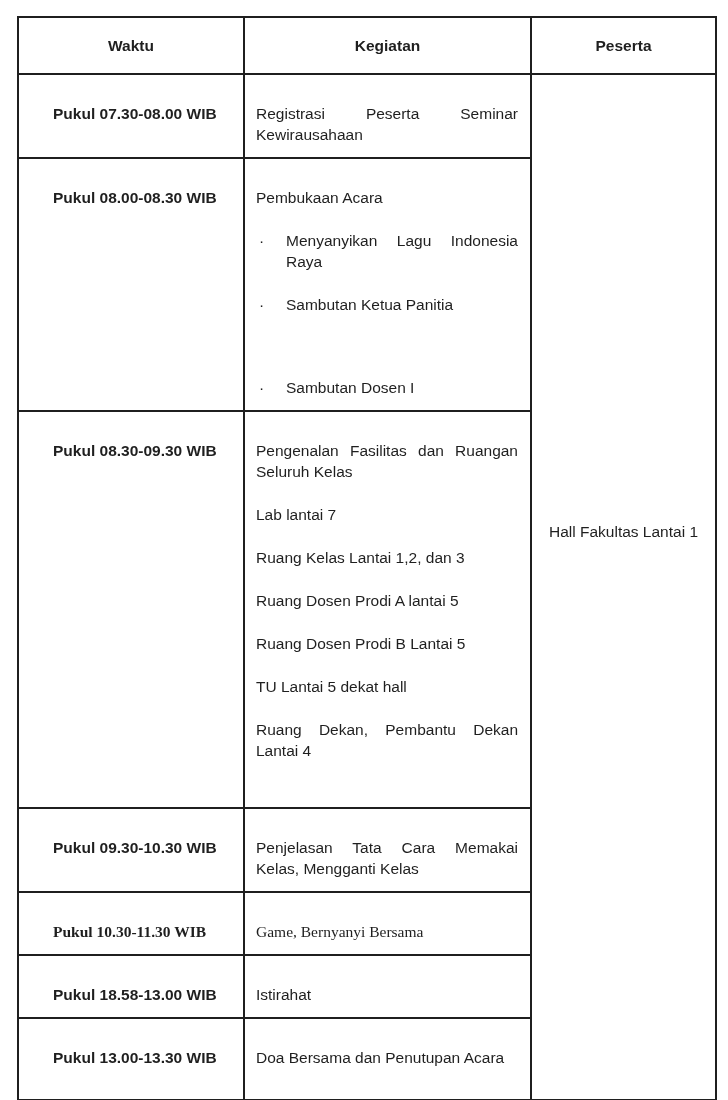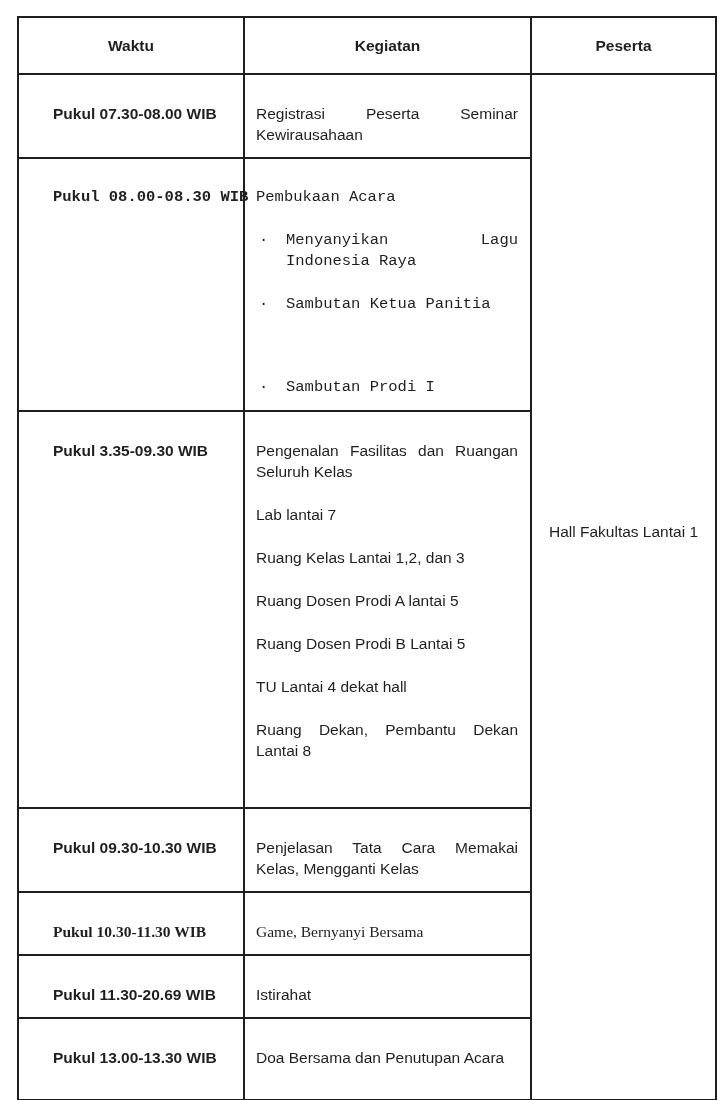--- a/index.html
+++ b/index.html
@@ -79,55 +79,55 @@
     </tr>
   </thead>
   <tbody>
       <tr style="height: 77px;">
         <td class="waktu">Pukul 07.30-08.00 WIB</td>
         <td class="kegiatan">
           <div class="para justify">Registrasi Peserta Seminar Kewirausahaan</div>
         </td>
         <td class="tempat" rowspan="7">Hall Fakultas Lantai 1</td>
       </tr>
-      <tr style="height: 180px; font-family: Liberation Mono, monospace;">
+      <tr style="height: 180px;">
         <td class="waktu">Pukul 08.00-08.30 WIB</td>
         <td class="kegiatan">
           <div class="para">Pembukaan Acara</div>
           <div class="para justify bullet"><span class="bullet-dot">·</span><span>Menyanyikan Lagu Indonesia Raya</span></div>
           <div class="para bullet"><span class="bullet-dot">·</span><span>Sambutan Ketua Panitia</span></div>
-          <div class="para bullet extra-gap"><span class="bullet-dot">·</span><span>Sambutan Prodi I</span></div>
+          <div class="para bullet extra-gap"><span class="bullet-dot">·</span><span>Sambutan Dosen I</span></div>
         </td>
       </tr>
       <tr style="height: 397px;">
-        <td class="waktu">Pukul 3.35-09.30 WIB</td>
+        <td class="waktu">Pukul 08.30-09.30 WIB</td>
         <td class="kegiatan">
           <div class="para justify">Pengenalan Fasilitas dan Ruangan Seluruh Kelas</div>
           <div class="para">Lab lantai 7</div>
           <div class="para">Ruang Kelas Lantai 1,2, dan 3</div>
           <div class="para">Ruang Dosen Prodi A lantai 5</div>
           <div class="para">Ruang Dosen Prodi B Lantai 5</div>
-          <div class="para">TU Lantai 4 dekat hall</div>
-          <div class="para justify">Ruang Dekan, Pembantu Dekan Lantai 8</div>
+          <div class="para">TU Lantai 5 dekat hall</div>
+          <div class="para justify">Ruang Dekan, Pembantu Dekan Lantai 4</div>
         </td>
       </tr>
       <tr style="height: 83px;">
         <td class="waktu">Pukul 09.30-10.30 WIB</td>
         <td class="kegiatan">
           <div class="para justify">Penjelasan Tata Cara Memakai Kelas, Mengganti Kelas</div>
         </td>
       </tr>
       <tr style="height: 57px; font-family: Liberation Serif, serif;">
         <td class="waktu">Pukul 10.30-11.30 WIB</td>
         <td class="kegiatan">
           <div class="para">Game, Bernyanyi Bersama</div>
         </td>
       </tr>
       <tr style="height: 59px;">
-        <td class="waktu">Pukul 11.30-20.69 WIB</td>
+        <td class="waktu">Pukul 18.58-13.00 WIB</td>
         <td class="kegiatan">
           <div class="para">Istirahat</div>
         </td>
       </tr>
       <tr style="height: 82px;">
         <td class="waktu">Pukul 13.00-13.30 WIB</td>
         <td class="kegiatan">
           <div class="para justify">Doa Bersama dan Penutupan Acara</div>
         </td>
       </tr>

